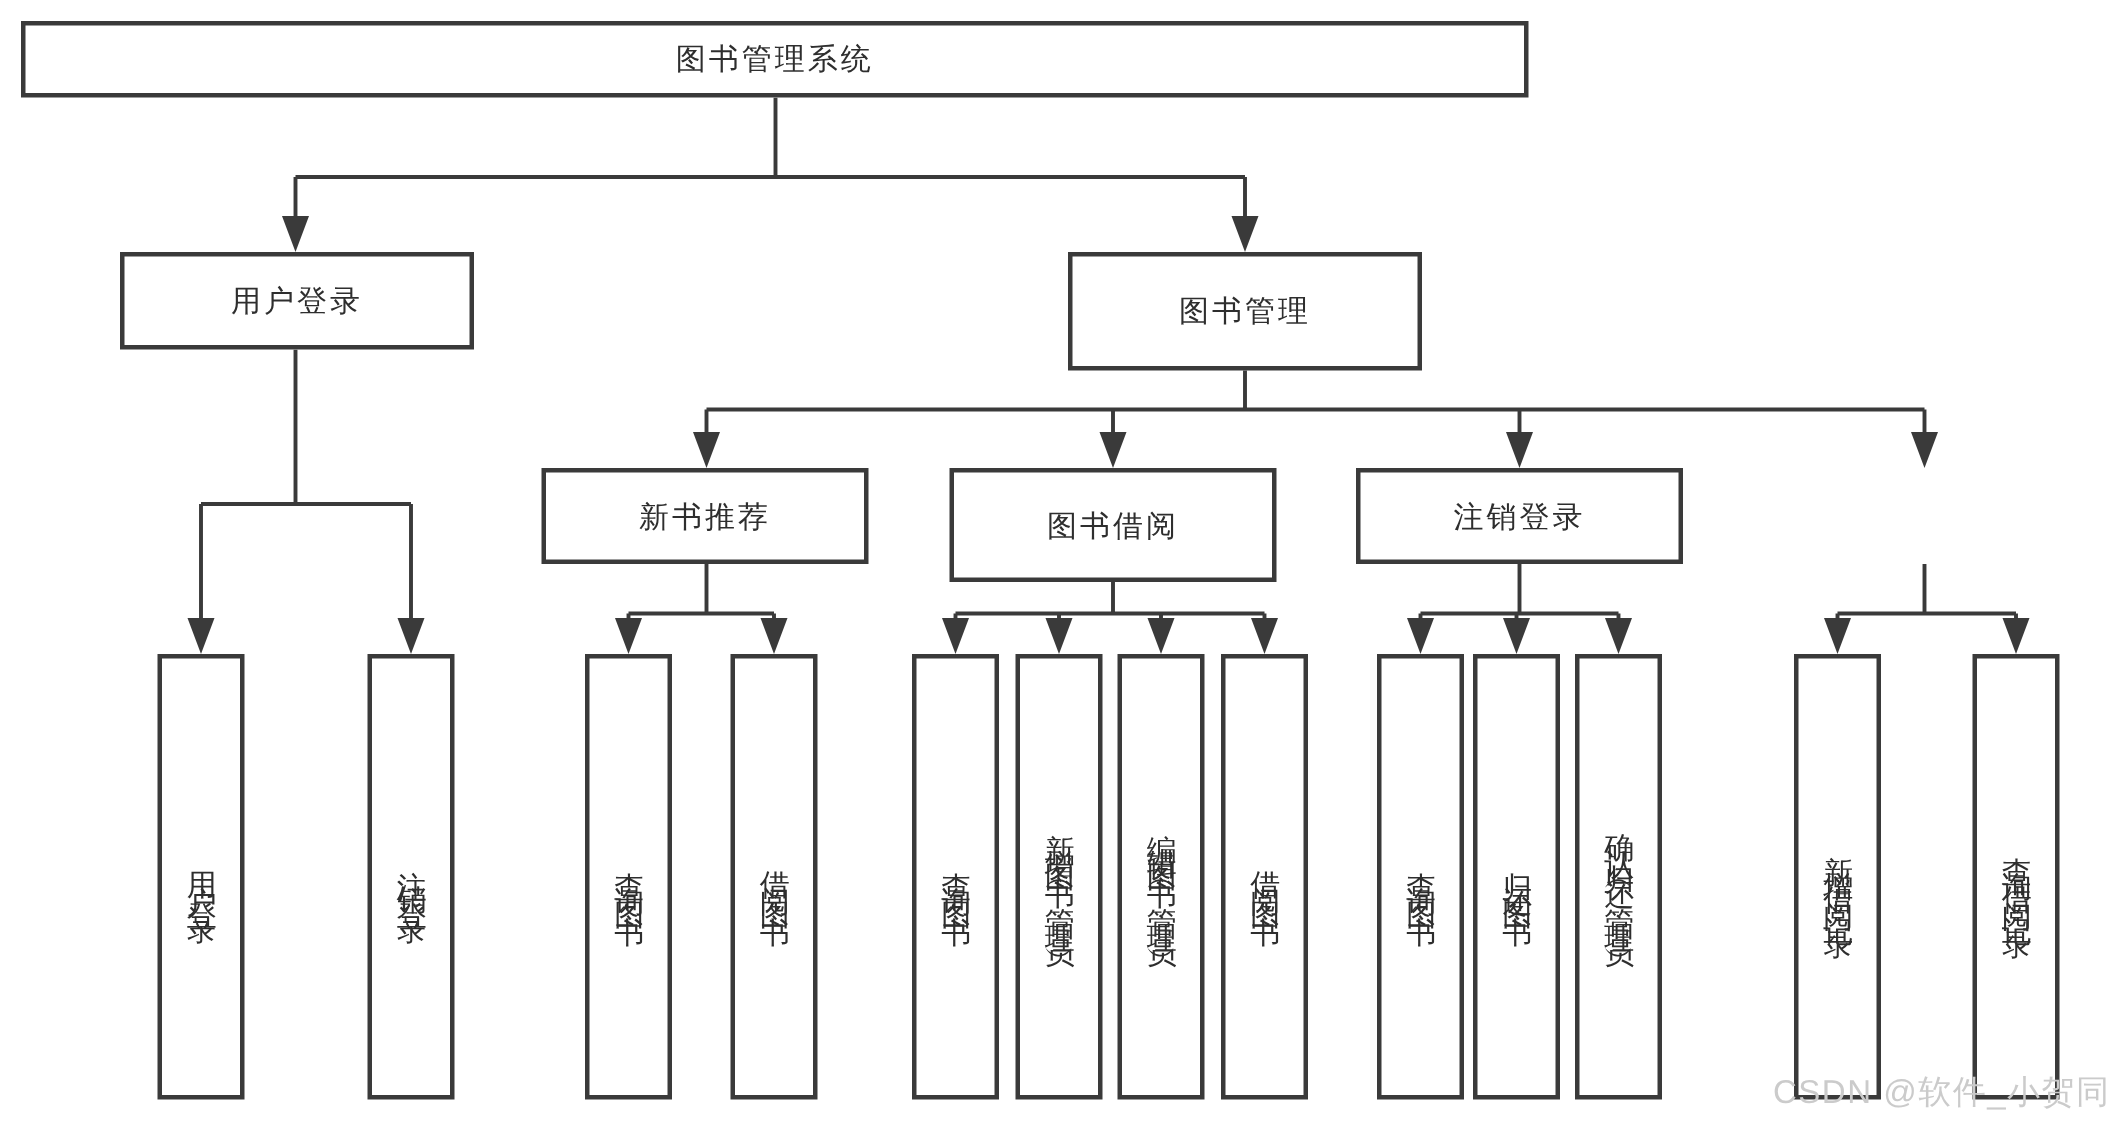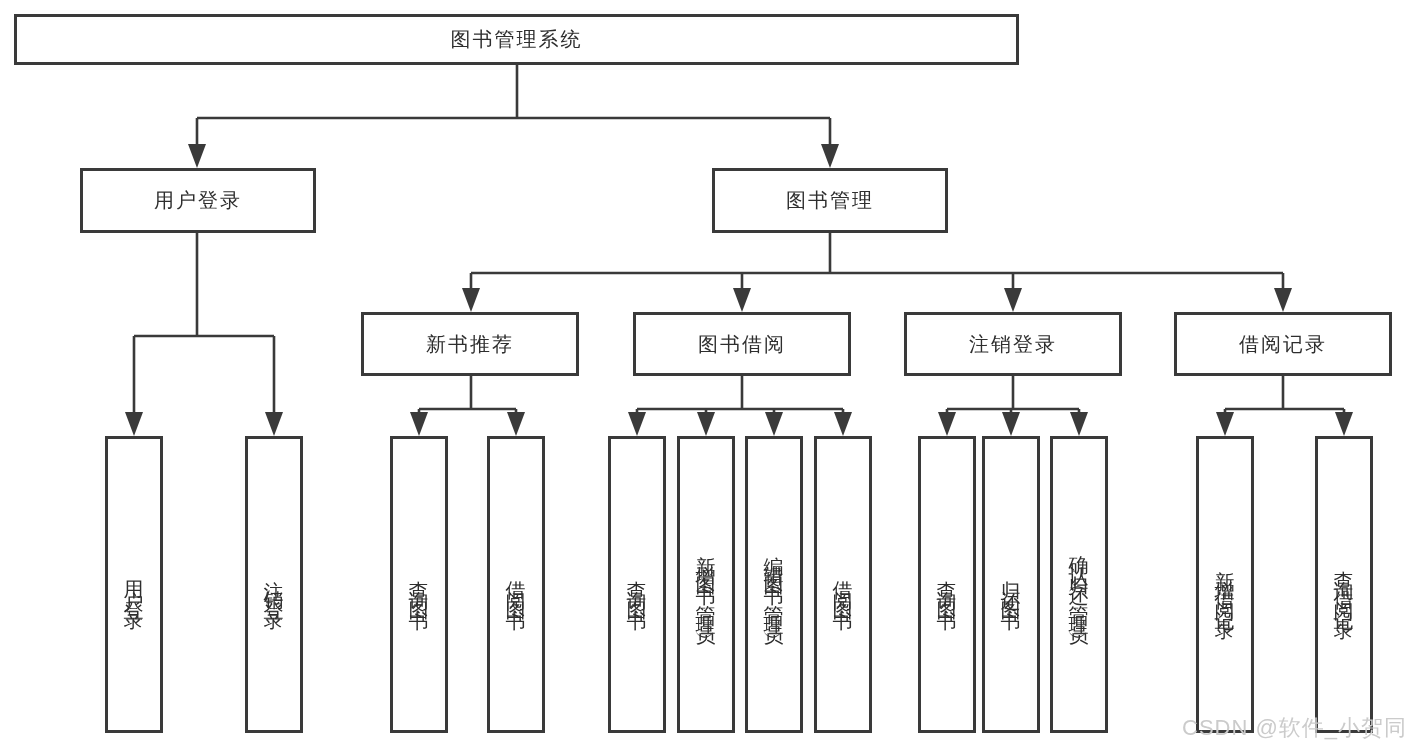--- a/index.html
+++ b/index.html
@@ -95,35 +95,32 @@
     <polygon points="1344,436 1335,412 1353,412"></polygon>
   </svg>
 
   <div class="node h-node" style="left:14px;top:14px;width:1005px;height:51px">
     <span class="label">图书管理系统</span>
   </div>
 
   <div class="node h-node" style="left:80px;top:168px;width:236px;height:65px">
     <span class="label">用户登录</span>
   </div>
-  <div class="node h-node" style="left:712px;top:168px;width:236px;height:65px">
+  <div class="node h-node" style="left:712px;top:168px;width:236px;height:79px">
     <span class="label">图书管理</span>
   </div>
 
   <div class="node h-node" style="left:361px;top:312px;width:218px;height:64px">
     <span class="label">新书推荐</span>
   </div>
-  <div class="node h-node" style="left:633px;top:312px;width:218px;height:64px">
+  <div class="node h-node" style="left:633px;top:312px;width:218px;height:76px">
     <span class="label">图书借阅</span>
   </div>
   <div class="node h-node" style="left:904px;top:312px;width:218px;height:64px">
     <span class="label">注销登录</span>
-  </div>
-  <div class="node h-node" style="left:1174px;top:312px;width:218px;height:64px">
-    <span class="label">借阅记录</span>
   </div>
 
   <div class="node v-node" style="left:105px;top:436px;width:58px;height:297px">
     <span class="label">用户登录</span>
   </div>
   <div class="node v-node" style="left:245px;top:436px;width:58px;height:297px">
     <span class="label">注销登录</span>
   </div>
 
   <div class="node v-node" style="left:390px;top:436px;width:58px;height:297px">

